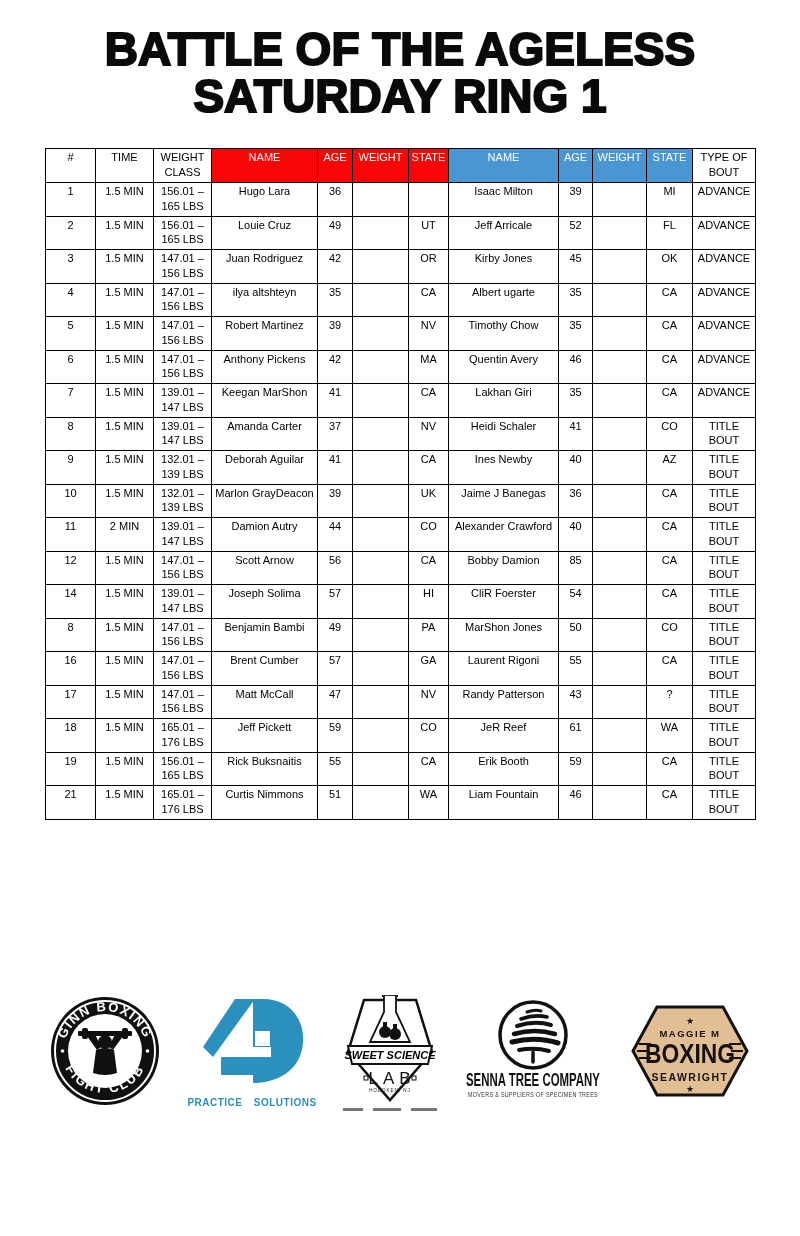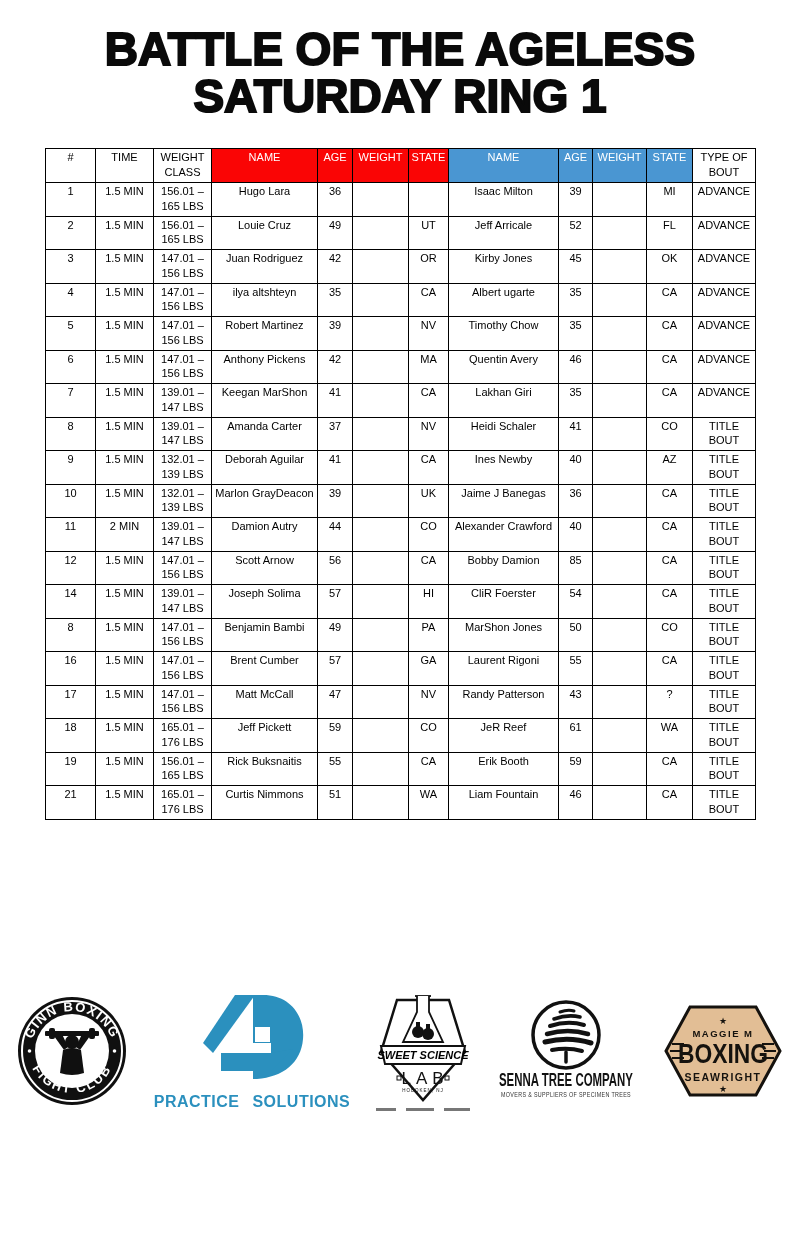--- a/index.html
+++ b/index.html
@@ -28,21 +28,21 @@
   table.bouts th.red{background:var(--red);color:#fff;}
   table.bouts th.blue{background:var(--blue);color:#fff;}
   table.bouts td{height:30.5px;background:#fff;}
   
   .footer{
     position:absolute;top:986px;left:0;width:800px;height:130px;
     display:flex;justify-content:center;align-items:center;gap:26px;
   }
   .logo-item{display:flex;flex-direction:column;align-items:center;}
   .practice-label{
-    font-size:16px;font-weight:bold;letter-spacing:.5px;word-spacing:8px;
+    font-size:10px;font-weight:bold;letter-spacing:.5px;word-spacing:8px;
     margin-top:12px;white-space:nowrap;
   }
   .fineprint{display:flex;gap:10px;margin-top:4px;}
   .fineprint span{display:block;width:20px;height:3px;background:#777;}
   .fineprint span:nth-child(2){width:28px;}
   .fineprint span:nth-child(3){width:26px;}
 </style>
 </head>
 <body style="--red: #FA0505; --blue: #4A96D2;">
 

